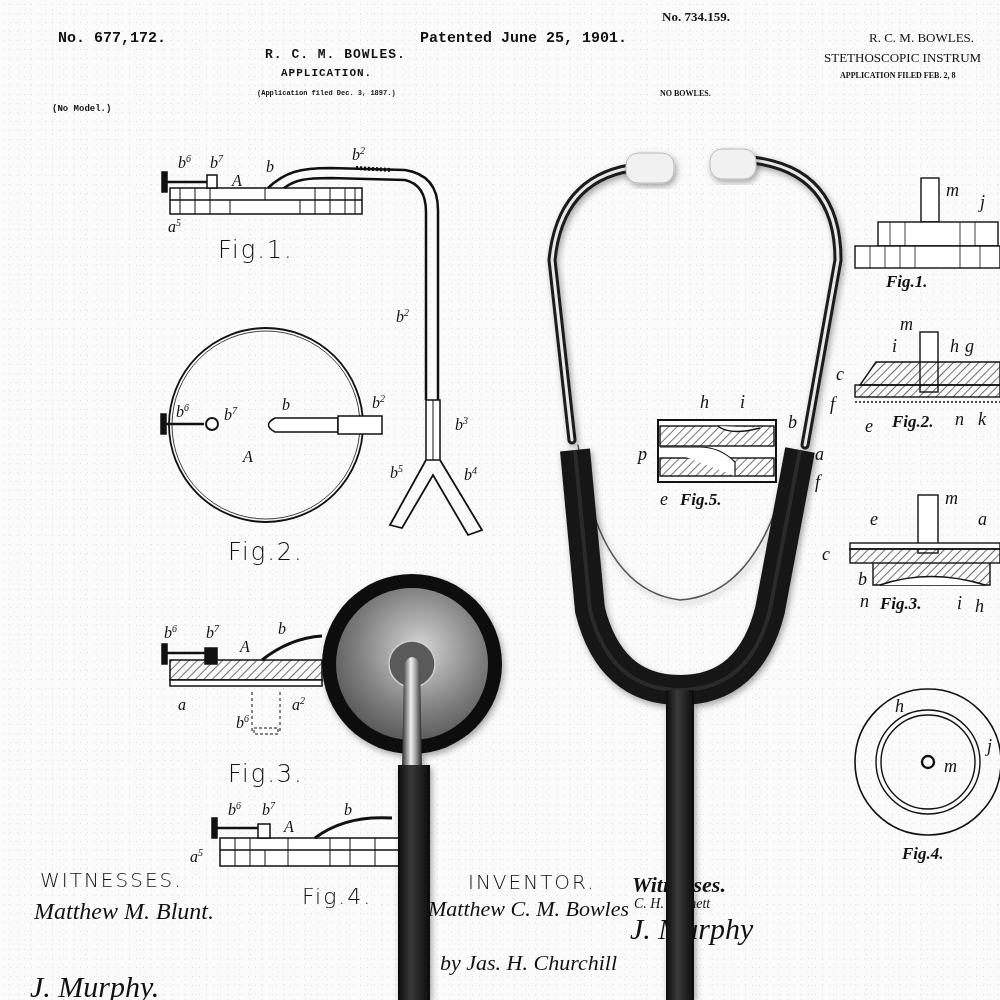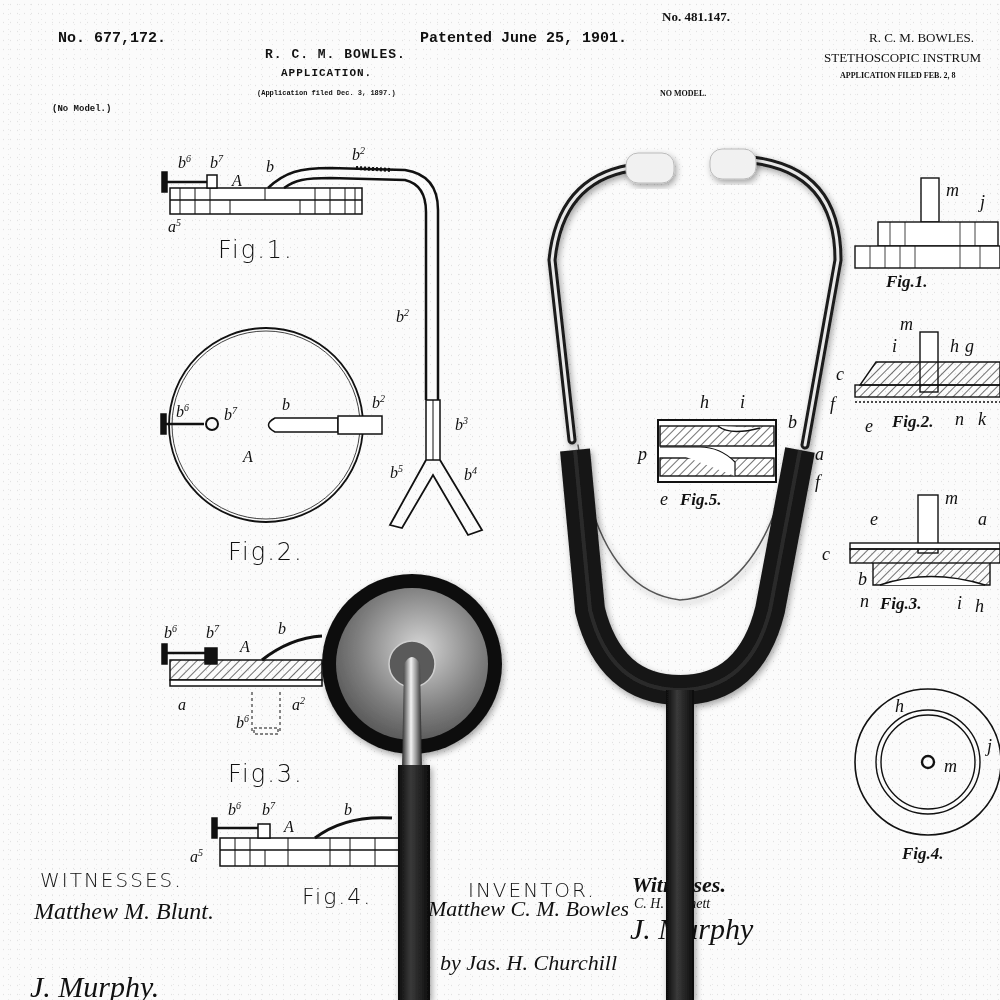--- a/index.html
+++ b/index.html
@@ -22,25 +22,25 @@
 
 <div class="noise"></div>
 
 <div class="abs hdr-bold" style="left:58px;top:30px;font-size:15px;">No. 677,172.</div>
 <div class="abs hdr-bold" style="left:420px;top:30px;font-size:15px;">Patented June 25, 1901.</div>
 <div class="abs hdr-bold" style="left:265px;top:47px;font-size:13px;letter-spacing:1px;">R. C. M. BOWLES.</div>
 <div class="abs hdr-bold" style="left:281px;top:67px;font-size:11px;letter-spacing:1px;">APPLICATION.</div>
 <div class="abs hdr-bold" style="left:257px;top:89px;font-size:7px;">(Application filed Dec. 3, 1897.)</div>
 <div class="abs hdr-bold" style="left:52px;top:104px;font-size:9px;">(No Model.)</div>
 
-<div class="abs hdr-serif" style="left:662px;top:9px;font-size:13px;font-weight:bold;">No. 481.147.</div>
+<div class="abs hdr-serif" style="left:662px;top:9px;font-size:13px;font-weight:bold;">No. 734.159.</div>
 <div class="abs hdr-serif" style="left:869px;top:30px;font-size:13px;white-space:nowrap;">R. C. M. BOWLES.</div>
 <div class="abs hdr-serif" style="left:824px;top:50px;font-size:13px;white-space:nowrap;">STETHOSCOPIC INSTRUM</div>
 <div class="abs hdr-serif" style="left:840px;top:71px;font-size:8px;font-weight:bold;white-space:nowrap;">APPLICATION FILED FEB. 2, 8</div>
-<div class="abs hdr-serif" style="left:660px;top:89px;font-size:8px;font-weight:bold;">NO MODEL.</div>
+<div class="abs hdr-serif" style="left:660px;top:89px;font-size:8px;font-weight:bold;">NO BOWLES.</div>
 
 <svg class="abs" style="left:0;top:0;" width="1000" height="1000">
   <defs>
     <pattern id="hatch" width="6" height="6" patternUnits="userSpaceOnUse" patternTransform="rotate(45)">
       <line x1="0" y1="0" x2="0" y2="6" stroke="#111" stroke-width="1.2"></line>
     </pattern>
   </defs>
   <g fill="none" stroke="#111" stroke-width="1.5">
 
     <g>
@@ -144,21 +144,21 @@
 </svg>
 
 <div class="abs fig-label" style="left:218px;top:236px;font-size:24px;">Fig.1.</div>
 <div class="abs fig-label" style="left:228px;top:538px;font-size:24px;">Fig.2.</div>
 <div class="abs fig-label" style="left:228px;top:760px;font-size:24px;">Fig.3.</div>
 <div class="abs fig-label" style="left:302px;top:884px;font-size:22px;">Fig.4.</div>
 
 <div class="abs caps" style="left:40px;top:868px;font-size:20px;">WITNESSES.</div>
 <div class="abs sig" style="left:34px;top:898px;font-size:24px;text-align:right;">Matthew M. Blunt.</div>
 <div class="abs sig" style="left:30px;top:928px;font-size:30px;margin-top:42px;">J. Murphy.</div>
-<div class="abs caps" style="left:468px;top:870px;font-size:20px;margin-top:8px;">INVENTOR.</div>
+<div class="abs caps" style="left:468px;top:870px;font-size:20px;">INVENTOR.</div>
 <div class="abs sig" style="left:428px;top:896px;font-size:22px;white-space:nowrap;width:200px;overflow:hidden;">Matthew C. M. Bowles</div>
 <div class="abs sig" style="left:440px;top:950px;font-size:22px;white-space:nowrap;width:186px;overflow:hidden;">by Jas. H. Churchill</div>
 
 <svg class="abs" style="left:0;top:0;" width="1000" height="1000">
   <g fill="none" stroke="#111" stroke-width="1.4">
 
     <g>
       <rect x="921" y="178" width="18" height="44" fill="#fff"></rect>
       <rect x="878" y="222" width="120" height="24" fill="#fff"></rect>
       <rect x="855" y="246" width="145" height="22" fill="#fff"></rect>

